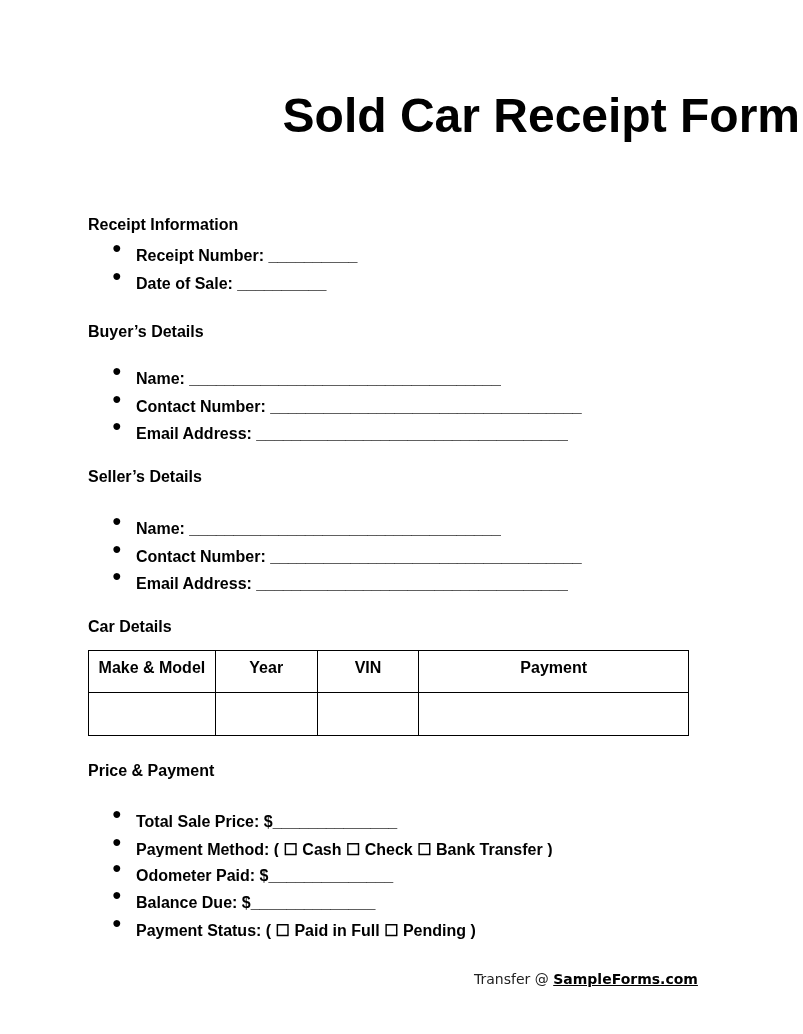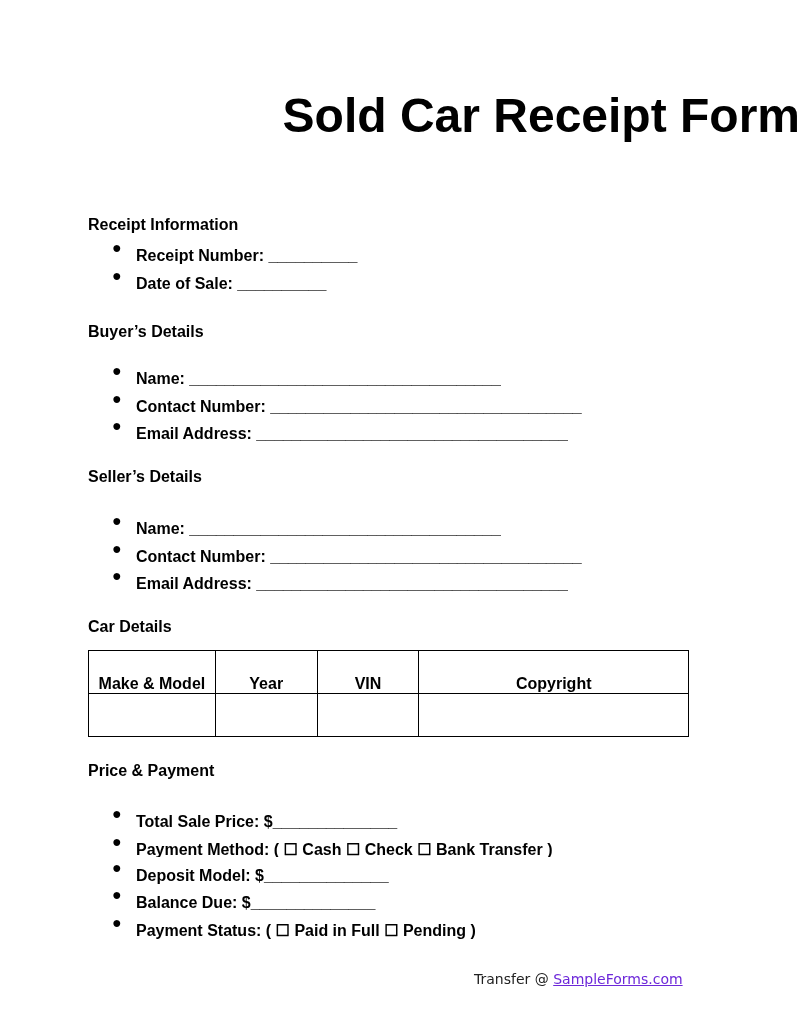--- a/index.html
+++ b/index.html
@@ -7,24 +7,24 @@
     body { position: relative; font-family: "Liberation Sans", sans-serif; color: #000; overflow: hidden; }
     .title { position: absolute; left: 0; width: 800px; top: 88px; text-align: right; font-size: 48px; font-weight: bold; line-height: 56px; }
     .section-heading { position: absolute; left: 88px; font-size: 16px; font-weight: bold; line-height: 20px; }
     .list { position: absolute; left: 112px; list-style: none; }
     .list li { position: relative; font-size: 16px; font-weight: bold; height: 27.5px; line-height: 20px; white-space: pre; }
     .bullet { position: absolute; left: 0; top: 0; width: 10px; }
     .item-text { position: absolute; left: 24px; top: 8px; }
     .clip { overflow: hidden; height: 17px; }
     table.car { position: absolute; left: 88px; top: 650px; width: 601px; border-collapse: collapse; }
     table.car th, table.car td { border: 1.5px solid #000; font-size: 16px; font-weight: bold; text-align: center; vertical-align: top; }
-    table.car th { height: 42px; padding-top: 24px; }
+    table.car th { height: 42px; padding-top: 8px; }
     table.car td { height: 43px; }
     .footer { position: absolute; top: 969px; left: 474px; font-family: "DejaVu Sans", sans-serif; font-size: 14px; line-height: 20px; color: #222; }
-    .footer a { color: #6d28d9; font-weight: normal; text-decoration: underline; }
+    .footer a { color: #000000; font-weight: bold; text-decoration: underline; }
   </style>
 </head>
 <body>
 
 <h1 class="title">Sold Car Receipt Form</h1>
 
 <div class="section-heading" style="top:195px;margin-top:20px;">Receipt Information</div>
 <ul class="list" style="top:238px;">
   <li>
     <span class="bullet">●</span>
@@ -74,21 +74,21 @@
     <col style="width:127px">
     <col style="width:102px">
     <col style="width:102px">
     <col style="width:270px">
   </colgroup>
   <thead>
     <tr>
       <th>Make &amp; Model</th>
       <th>Year</th>
       <th>VIN</th>
-      <th>Copyright</th>
+      <th>Payment</th>
     </tr>
   </thead>
   <tbody>
     <tr>
       <td></td>
       <td></td>
       <td></td>
       <td></td>
     </tr>
   </tbody>
@@ -99,21 +99,21 @@
   <li>
     <span class="bullet">●</span>
     <span class="item-text">Total Sale Price: $______________</span>
   </li>
   <li style="height:26px;">
     <span class="bullet">●</span>
     <span class="item-text clip">Payment Method: ( ☐ Cash ☐ Check ☐ Bank Transfer )</span>
   </li>
   <li>
     <span class="bullet">●</span>
-    <span class="item-text">Deposit Model: $______________</span>
+    <span class="item-text">Odometer Paid: $______________</span>
   </li>
   <li>
     <span class="bullet">●</span>
     <span class="item-text">Balance Due: $______________</span>
   </li>
   <li>
     <span class="bullet">●</span>
     <span class="item-text">Payment Status: ( ☐ Paid in Full ☐ Pending )</span>
   </li>
 </ul>

